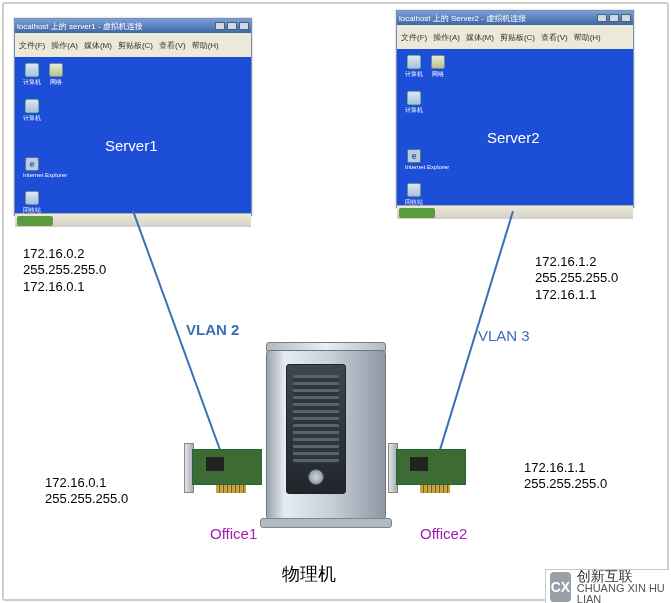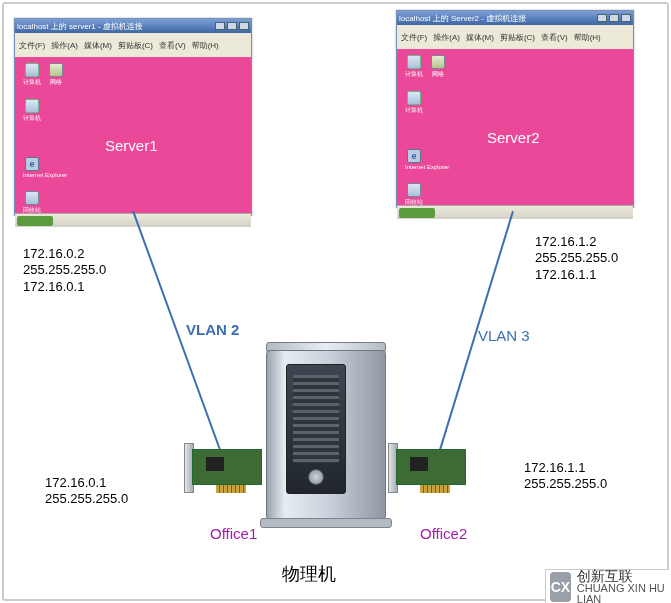--- a/index.html
+++ b/index.html
@@ -5,21 +5,21 @@
   * { box-sizing: border-box; margin: 0; padding: 0; }
   body { width: 671px; height: 603px; position: relative; font-family: Arial, sans-serif; background: #fff; overflow: hidden; }
   .frame { position: absolute; border: 2px solid #ccc; border-radius: 3px; }
 
   
   .vm-window { position: absolute; width: 238px; height: 198px; border: 1px solid #7a8fb5; background: #e7e7e7; box-shadow: 0 0 2px rgba(0,0,0,.3); }
   .vm-titlebar { height: 14px; background: linear-gradient(#7a9ed8,#3f67a4); display: flex; align-items: center; justify-content: space-between; padding: 0 2px; font-size: 8px; color: #fff; }
   .vm-tbtns { display: flex; gap: 2px; }
   .vm-tbtn { width: 10px; height: 8px; background: #cfd8e8; border: 1px solid #466; }
   .vm-menubar { height: 24px; background: #ece9d8; display: flex; gap: 6px; padding-left: 4px; font-size: 8px; color: #333; align-items: center; }
-  .vm-desktop { position: relative; height: calc(100% - 14px - 12px - 14px); background: #ec4899; }
+  .vm-desktop { position: relative; height: calc(100% - 14px - 12px - 14px); background: #1d4ed8; }
   .vm-taskbar { height: 14px; background: linear-gradient(#ece9d8,#d4d0c8); border-top: 1px solid #aaa; display:flex; align-items:center; }
   .vm-start { width: 36px; height: 10px; margin-left: 2px; background: #5b9a3d; border-radius: 2px; }
   .vm-icon { position: absolute; width: 18px; height: 22px; text-align: center; }
   .vm-icon .ic { width: 14px; height: 14px; margin: 0 auto 1px auto; border-radius: 2px; }
   .vm-icon .lbl { font-size: 6px; color: #fff; white-space: nowrap; }
   .ic-comp { background: linear-gradient(#dce7f3,#a9c1dd); border:1px solid #6b8; }
   .ic-net  { background: linear-gradient(#e7ecd3,#b7c28b); border:1px solid #789; }
   .ic-ie   { background: #bcd; border:1px solid #579; position:relative; }
   .ic-ie::after { content:"e"; position:absolute; inset:0; font-size:9px; color:#2a5fae; text-align:center; line-height:12px; font-weight:bold; }
   .ic-bin  { background: linear-gradient(#dce7f3,#a9c1dd); border:1px solid #789; border-radius:3px; }
@@ -150,21 +150,21 @@
       <div class="vm-start"></div>
     </div>
 </div>
 
 <div class="ip-block" style="left:23px; top:246px;">
   <div>172.16.0.2</div>
   <div>255.255.255.0</div>
   <div>172.16.0.1</div>
 </div>
 
-<div class="ip-block" style="left:535px; top:234px;">
+<div class="ip-block" style="left:535px; top:254px;">
   <div>172.16.1.2</div>
   <div>255.255.255.0</div>
   <div>172.16.1.1</div>
 </div>
 
 <div class="line" style="left:132px; top:211px; width:2px; height:280px; transform: rotate(-20deg);"></div>
 <div class="line" style="left:512px; top:211px; width:2px; height:278px; transform: rotate(17deg);"></div>
 
 <span class="vlan-label" style="left:186px; top:321px;font-weight:bold;">VLAN 2</span>
 <span class="vlan-label" style="left:478px; top:327px;">VLAN 3</span>

